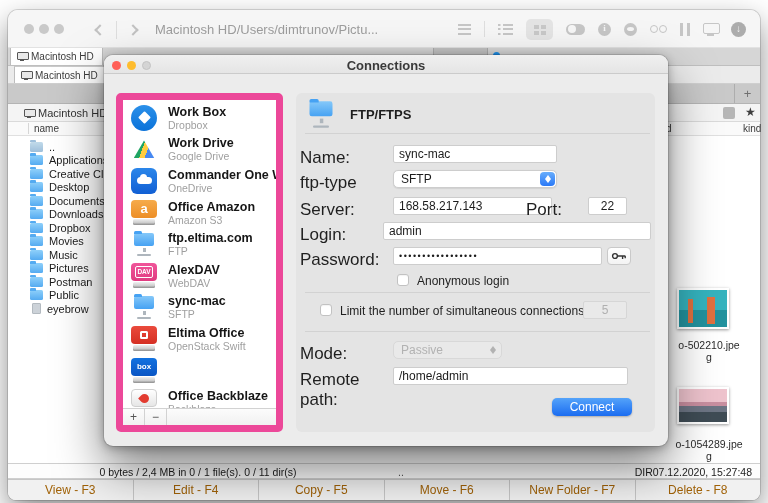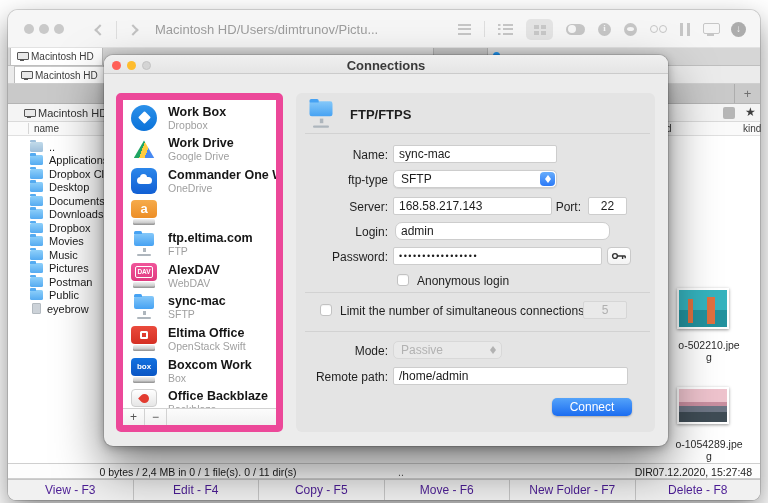--- a/index.html
+++ b/index.html
@@ -96,21 +96,21 @@
   .n1{left:664px;top:204px;}
   .n2{left:664px;top:303px;}
 
   .statusbar{position:absolute;left:0;top:453px;width:752px;height:16px;background:#fdfdfd;border-top:1px solid #cfcfcf;border-bottom:1px solid #cfcfcf;font-size:10.5px;color:#1c1c1c;}
   .st-left{position:absolute;left:0;top:2px;width:380px;text-align:center;}
   .st-mid{position:absolute;left:390px;top:2px;color:#555;}
   .st-right{position:absolute;right:8px;top:2px;}
   .st-right b{font-weight:400;margin-right:0;}
 
   .fbar{position:absolute;left:0;top:469px;width:752px;height:21px;display:flex;background:#f1f1f1;border-top:1px solid #c6c6c6;border-radius:0 0 8px 8px;overflow:hidden;}
-  .fbtn{flex:1;border-right:1px solid #c6c6c6;display:flex;align-items:center;justify-content:center;font-size:12px;color:#4c1d95;}
+  .fbtn{flex:1;border-right:1px solid #c6c6c6;display:flex;align-items:center;justify-content:center;font-size:12px;color:#a16207;}
   .fbtn:last-child{border-right:none;}
 
   
   .dialog{position:absolute;left:104px;top:55px;width:564px;height:391px;background:#ececec;border-radius:9px;
           box-shadow:0 22px 48px rgba(0,0,0,.5),0 2px 10px rgba(0,0,0,.3),0 0 0 1px rgba(0,0,0,.12);z-index:10;}
   .dtitle{position:absolute;left:0;top:0;width:100%;height:19px;background:linear-gradient(#f0f0f0,#e5e5e5);
           border-bottom:1px solid #cbcbcb;border-radius:9px 9px 0 0;}
   .dlights{position:absolute;left:8px;top:5.5px;display:flex;gap:6px;}
   .dlights span{width:9px;height:9px;border-radius:50%;}
   .dl-red{background:#ff5f57;}
@@ -157,21 +157,21 @@
   .ic.ftp .stand::before,.ic.sftp .stand::before{content:"";position:absolute;left:50%;top:0;width:3px;height:4px;margin-left:-1.5px;background:#aeb6bd;}
   .ic.ftp .stand::after,.ic.sftp .stand::after{content:"";position:absolute;left:50%;bottom:0;width:14px;height:2.5px;margin-left:-7px;border-radius:1.5px;background:#aeb6bd;}
 
   
   .formpanel{position:absolute;left:192px;top:38px;width:359px;height:339px;background:#e4e4e4;border-radius:6px;}
   .fhead{position:absolute;left:12px;top:8px;display:flex;align-items:center;gap:16px;}
   .bigftp{transform:scale(1.15);transform-origin:center center;}
   .ftitle{font-size:13px;font-weight:700;color:#1e1e1e;}
   .hr{position:absolute;left:9px;width:345px;height:1px;background:#d2d2d2;}
   .hr1{top:40px;}.hr2{top:199px;}.hr3{top:238px;}
-  .flabel{position:absolute;width:88px;left:4px;text-align:right;font-size:12px;color:#1f1f1f;}
+  .flabel{position:absolute;width:88px;left:4px;font-size:17px;color:#1f1f1f;}
   .finput{position:absolute;height:18px;background:#fff;border:1px solid #cdcdcd;border-radius:2px;font-size:12px;color:#1c1c1c;padding:0 5px;outline:none;}
   .fselect{position:absolute;height:18px;background:#fff;border:1px solid #cdcdcd;border-radius:5px;font-size:12px;color:#1c1c1c;padding:1px 20px 0 7px;box-shadow:0 .5px 1px rgba(0,0,0,.08);}
   .stepper{position:absolute;right:1px;top:1px;bottom:1px;width:15px;border-radius:4px;background:linear-gradient(#67adfc,#2a79f7);}
   .stepper::before,.stepper::after{content:"";position:absolute;left:50%;transform:translateX(-50%);border-left:3.5px solid transparent;border-right:3.5px solid transparent;}
   .stepper::before{top:3px;border-bottom:4px solid #fff;}
   .stepper::after{bottom:3px;border-top:4px solid #fff;}
   .fselect.disabled{background:#e9e9e9;border-color:#d8d8d8;color:#b2b2b2;box-shadow:none;}
   .fselect.disabled .stepper{background:none;}
   .fselect.disabled .stepper::before{border-bottom-color:#b2b2b2;}
   .fselect.disabled .stepper::after{border-top-color:#b2b2b2;}
@@ -262,21 +262,21 @@
             <span>..</span>
           </div>
 
           <div class="frow">
             <span class="fic folder"></span>
             <span>Applications</span>
           </div>
 
           <div class="frow">
             <span class="fic folder"></span>
-            <span>Dropbox Cl</span>
+            <span>Creative Cl</span>
           </div>
 
           <div class="frow">
             <span class="fic folder"></span>
             <span>Desktop</span>
           </div>
 
           <div class="frow">
             <span class="fic folder"></span>
             <span>Documents</span>
@@ -413,20 +413,24 @@
             </span>
           </div>
 
           <div class="srow">
             <span class="ic s3">
               <span class="face">
                 <i></i>
               </span>
               <span class="base"></span>
             </span>
+            <span class="stxt">
+              <div class="st1">Office Amazon</div>
+              <div class="st2">Amazon S3</div>
+            </span>
           </div>
 
           <div class="srow">
             <span class="ic ftp">
               <span class="fold"></span>
               <span class="stand"></span>
             </span>
             <span class="stxt">
               <div class="st1">ftp.eltima.com</div>
               <div class="st2">FTP</div>
@@ -469,24 +473,20 @@
               <div class="st2">OpenStack Swift</div>
             </span>
           </div>
 
           <div class="srow">
             <span class="ic box">
               <span class="face">
                 <i></i>
               </span>
               <span class="base"></span>
-            </span>
-            <span class="stxt">
-              <div class="st1">Boxcom Work</div>
-              <div class="st2">Box</div>
             </span>
           </div>
 
           <div class="srow">
             <span class="ic backblaze">
               <span class="face">
                 <i></i>
               </span>
               <span class="base"></span>
             </span>
@@ -527,21 +527,21 @@
 
       <div class="row" style="top:107px">
         <span class="flabel">Server:</span>
         <input class="finput" style="left: 97px; top: -3px; width: 159px;" value="168.58.217.143">
         <span class="flabel" style="left:230px;width:55px">Port:</span>
         <input class="finput" style="left: 292px; top: -3px; width: 39px; text-align: center;" value="22">
       </div>
 
       <div class="row" style="top:132px">
         <span class="flabel">Login:</span>
-        <input class="finput" style="left: 99px; top: -3px; width: 215px; border-radius: 7px;" value="admin">
+        <input class="finput" style="left: 87px; top: -3px; width: 268px;" value="admin">
       </div>
 
       <div class="row" style="top:157px">
         <span class="flabel">Password:</span>
         <input class="finput pwdots" style="left: 97px; top: -3px; width: 209px;" value="•••••••••••••••••">
         <span class="keybtn" style="top:-3px">
           <svg width="16" height="10" viewBox="0 0 16 10">
               <circle cx="4" cy="5" r="2.4" fill="none" stroke="#333" stroke-width="1.4"></circle>
               <path d="M6.4 5h8M11.6 5v3M14.2 5v2.2" stroke="#333" stroke-width="1.4" fill="none"></path>
             </svg>

